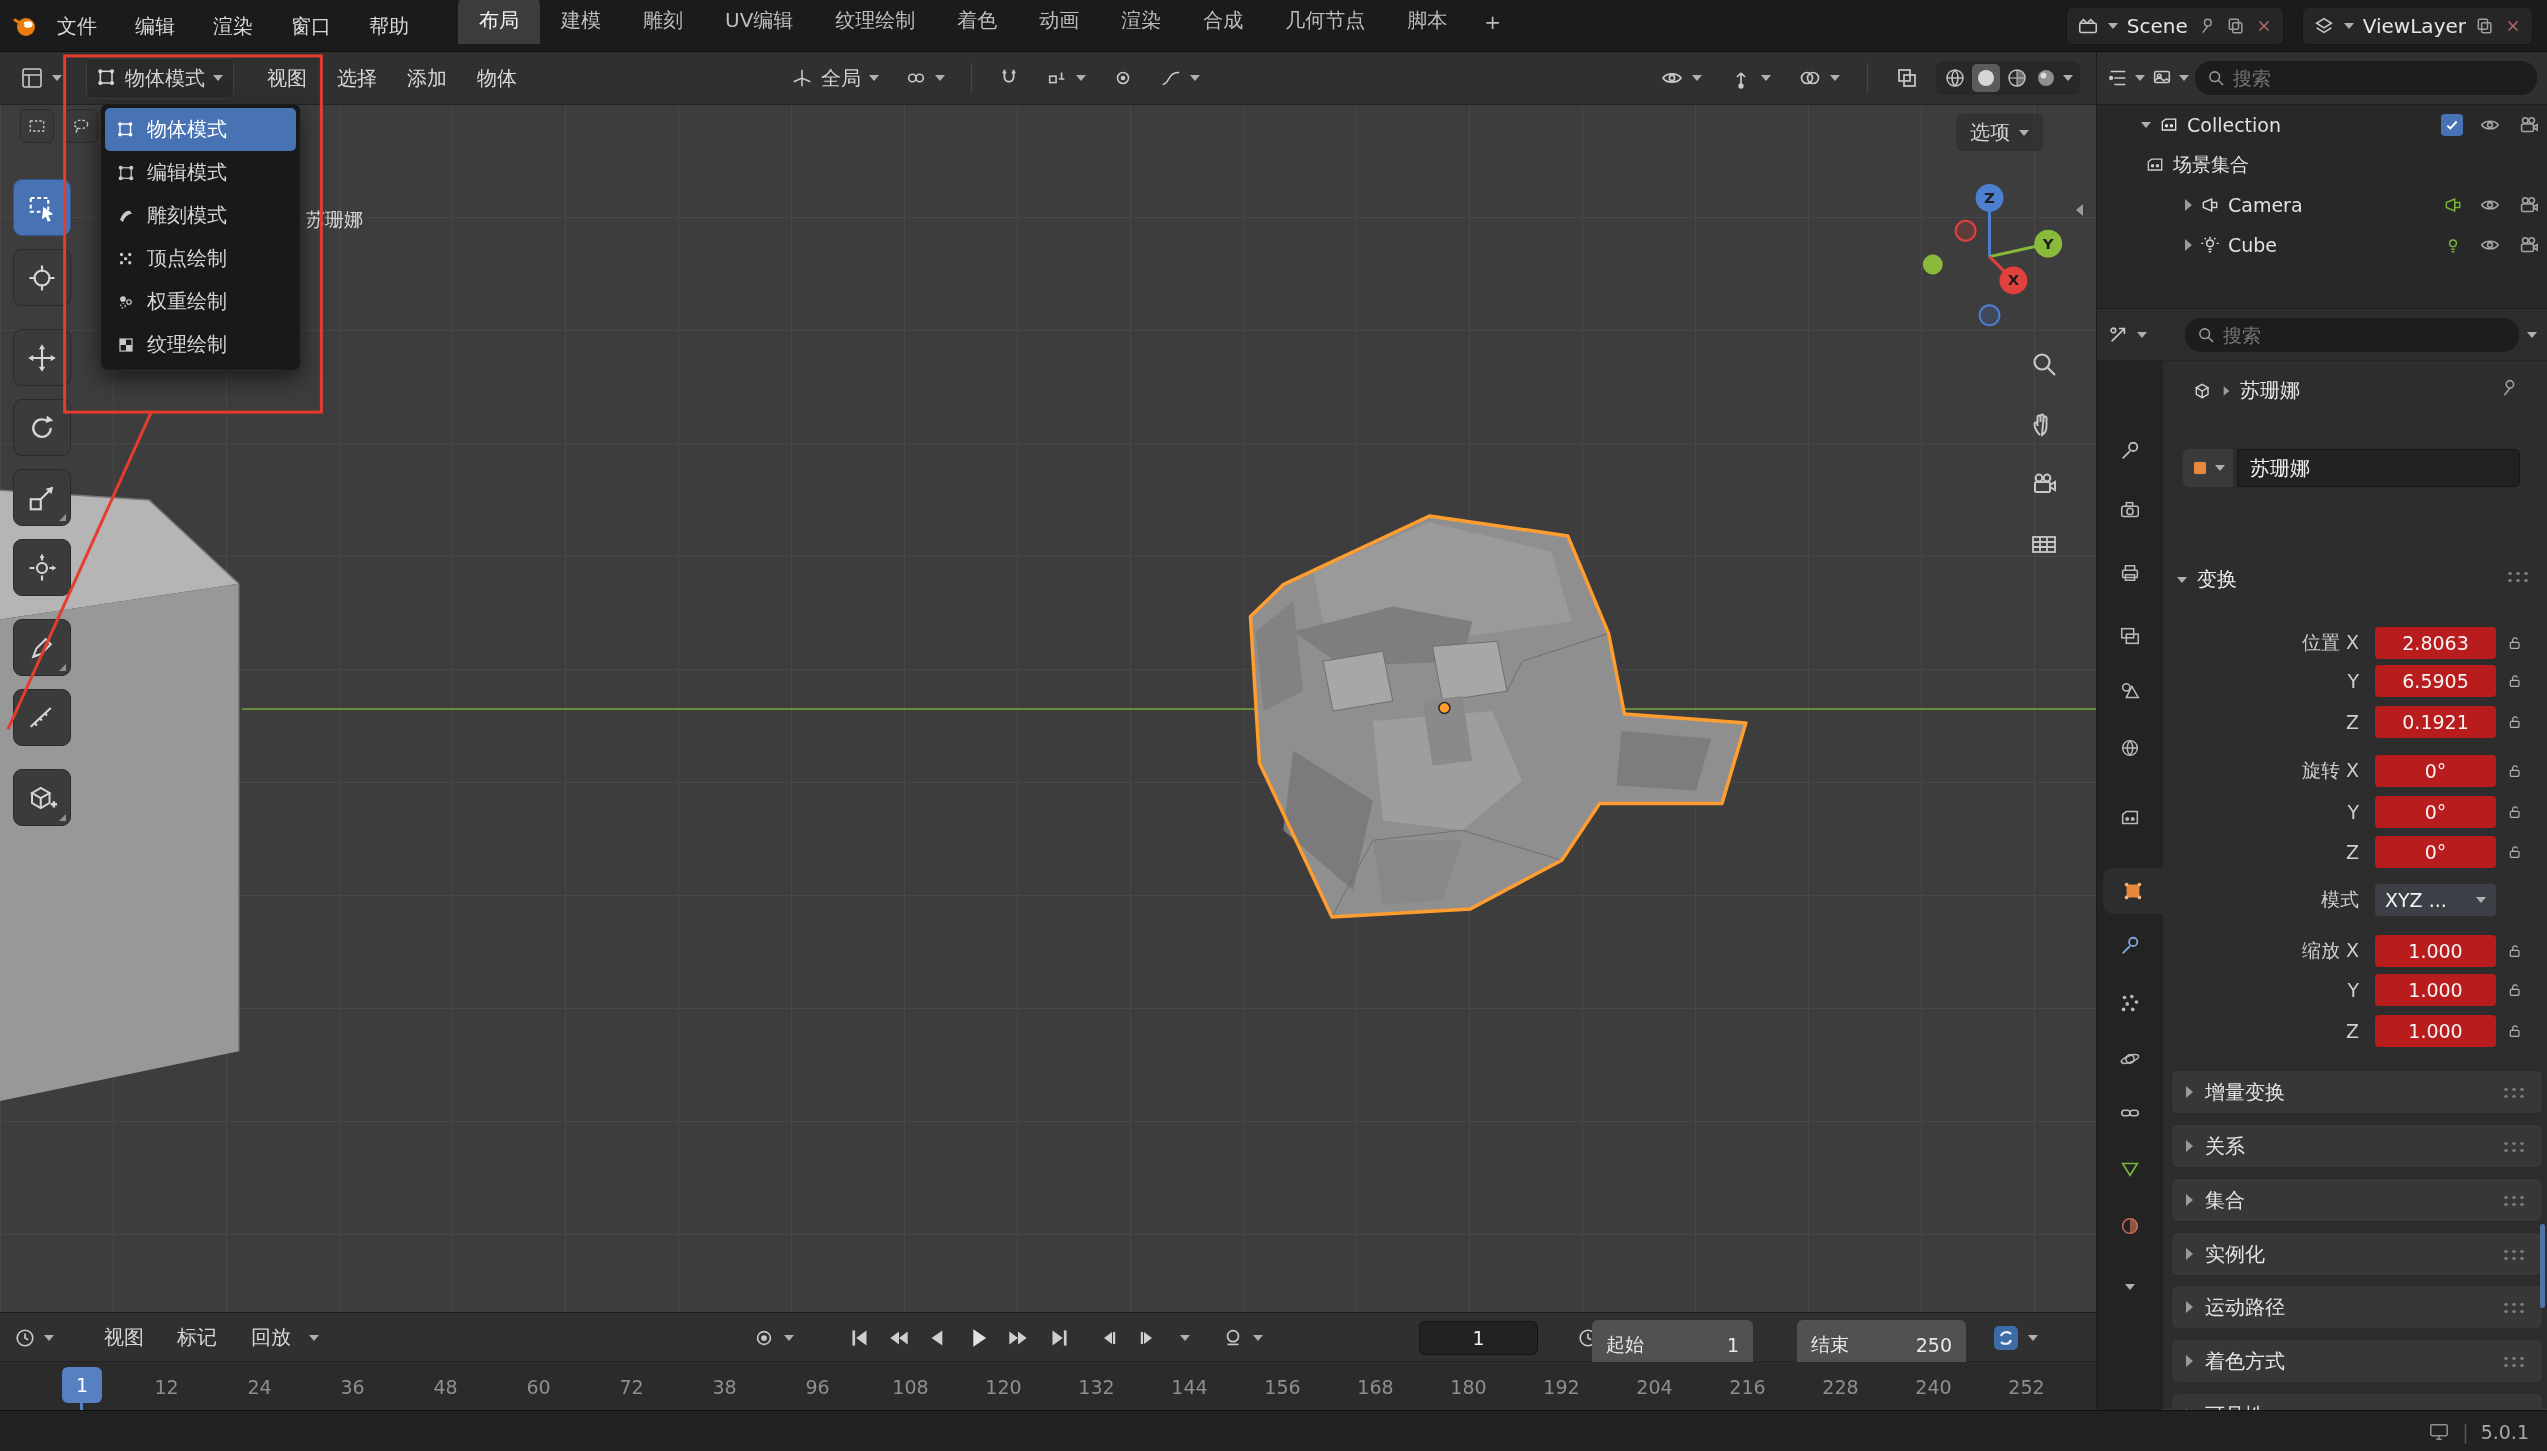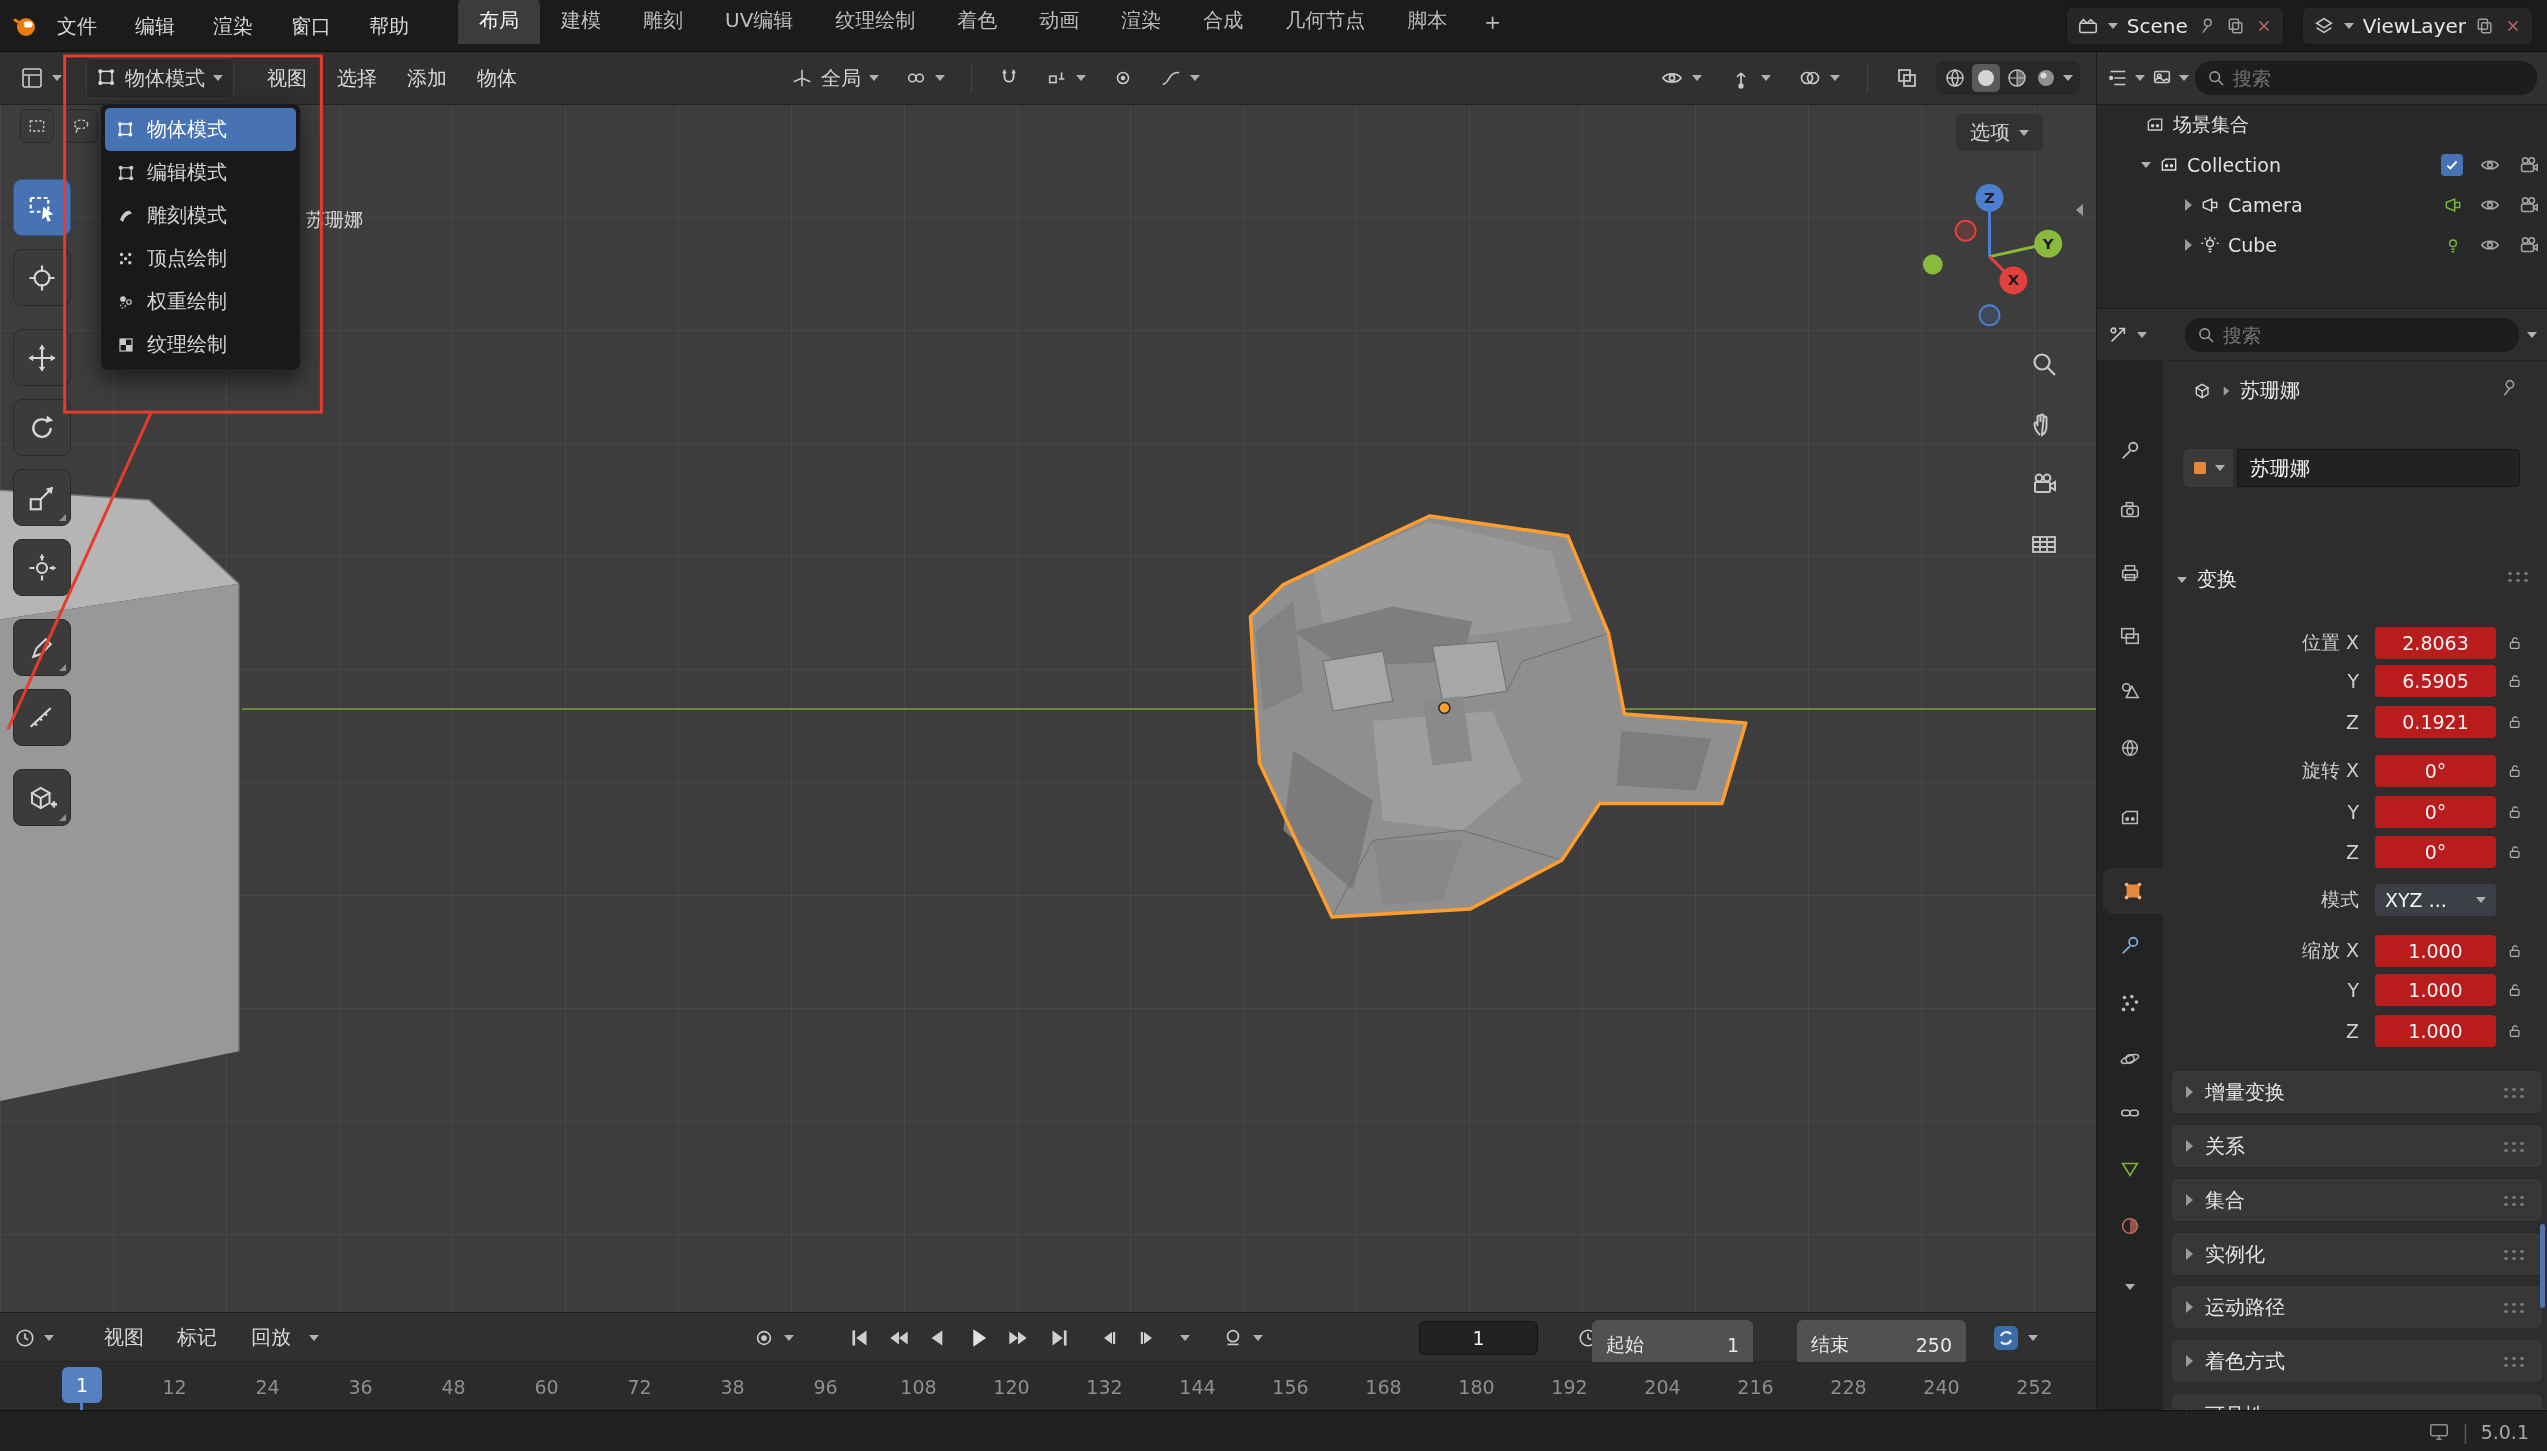--- a/index.html
+++ b/index.html
@@ -94,21 +94,21 @@
 
 #timeline{position:absolute;left:0;top:1312px;width:2096px;height:98px;z-index:25;border-top:1px solid #1c1c1c}
 #tl-toolbar{position:relative;height:49px;background:#303030;border-bottom:1px solid #242424}
 #tl-toolbar>*{position:absolute;top:0;height:49px;display:flex;align-items:center}
 .tl-menu{color:#d8d8d8}
 .trans-btn{width:38px;justify-content:center}
 #frame-field{left:1419px}
 #frame-field input{width:119px;height:34px;background:#222;border:1px solid #141414;border-radius:6px;color:#f0f0f0;text-align:center;font-size:19px;font-family:inherit;outline:none}
 .pill{height:34px;background:#515151;border-radius:6px;display:flex;align-items:center;justify-content:space-between;padding:0 14px;color:#e8e8e8;font-size:19px}
 #tl-ruler{position:relative;height:49px;background:#2b2b2b;overflow:hidden}
-#ruler-nums{position:absolute;left:128px;top:0;height:49px;display:flex;align-items:center}
+#ruler-nums{position:absolute;left:120px;top:0;height:49px;display:flex;align-items:center}
 #ruler-nums span{width:93px;text-align:center;color:#8f8f8f;font-size:19px}
 #playhead{position:absolute;left:62px;top:5px;width:40px;height:36px;background:#5680c2;border-radius:6px;color:#fff;display:flex;align-items:center;justify-content:center;font-size:19px}
 #playline{position:absolute;left:80px;top:41px;width:3px;height:8px;background:#5680c2}
 
 
 #statusbar{position:absolute;left:0;top:1410px;width:2547px;height:42px;background:#212121;border-top:1px solid #101010;display:flex;align-items:center;justify-content:flex-end;gap:12px;padding-right:18px;color:#a8a8a8;font-size:19px;z-index:45}
 .vsep{color:#555}
 </style>
 </head>
 <body>
@@ -556,28 +556,20 @@
       </span>
     <span class="chev"></span>
     <div class="searchbox">
       <svg width="18" height="18" viewBox="0 0 28 28" fill="none" stroke="#9a9a9a" stroke-width="2.4">
           <circle cx="12" cy="12" r="7.5"></circle>
           <path d="M17.5 17.5L25 25"></path>
         </svg>
       <input type="text" placeholder="搜索" style="">
     </div>
   </div>
-  <div class="ol-row" style="padding-left:48px">
-    <svg width="20" height="20" viewBox="0 0 24 24" f="" fill="none" stroke="#c9c9c9" stroke-width="1.6">
-        <path d="M4 8l4-3h12v13H4z"></path>
-        <circle cx="9" cy="13" r="1.3" fill="#c9c9c9"></circle>
-        <circle cx="15" cy="13" r="1.3" fill="#c9c9c9"></circle>
-      </svg>
-    <span>场景集合</span>
-  </div>
   <div class="ol-row" style="padding-left:44px">
     <span class="chev"></span>
     <svg width="20" height="20" viewBox="0 0 24 24" fill="none" stroke="#e0e0e0" stroke-width="1.6">
         <path d="M4 8l4-3h12v13H4z"></path>
         <circle cx="9" cy="13" r="1.3" fill="#e0e0e0"></circle>
         <circle cx="15" cy="13" r="1.3" fill="#e0e0e0"></circle>
       </svg>
     <span>Collection</span>
     <span class="ol-right">
       <span style="width:22px;height:22px;background:#4772b3;border-radius:4px;display:flex;align-items:center;justify-content:center">
@@ -589,20 +581,28 @@
           <path d="M3 12c3.5-5.5 14.5-5.5 18 0-3.5 5.5-14.5 5.5-18 0z"></path>
           <circle cx="12" cy="12" r="2.6"></circle>
         </svg>
       <svg width="22" height="22" viewBox="0 0 24 24" fill="none" stroke="#a5a5a5" stroke-width="1.7">
           <circle cx="9" cy="7" r="3"></circle>
           <circle cx="16" cy="7" r="3"></circle>
           <rect x="5" y="11" width="13" height="8" rx="1.5"></rect>
           <path d="M18 14l4-2.5v6L18 15z"></path>
         </svg>
     </span>
+  </div>
+  <div class="ol-row" style="padding-left:48px">
+    <svg width="20" height="20" viewBox="0 0 24 24" f="" fill="none" stroke="#c9c9c9" stroke-width="1.6">
+        <path d="M4 8l4-3h12v13H4z"></path>
+        <circle cx="9" cy="13" r="1.3" fill="#c9c9c9"></circle>
+        <circle cx="15" cy="13" r="1.3" fill="#c9c9c9"></circle>
+      </svg>
+    <span>场景集合</span>
   </div>
   <div class="ol-row" style="padding-left:88px">
     <span class="chev-r"></span>
     <svg width="20" height="20" viewBox="0 0 24 24" fill="none" stroke="#d5d5d5" stroke-width="1.7">
         <polygon points="4,9 14,5 14,19 4,15"></polygon>
         <rect x="14" y="9" width="6" height="6"></rect>
       </svg>
     <span>Camera</span>
     <span class="ol-right">
       <svg width="20" height="20" viewBox="0 0 24 24" fill="none" stroke="#79b73c" stroke-width="1.7">

